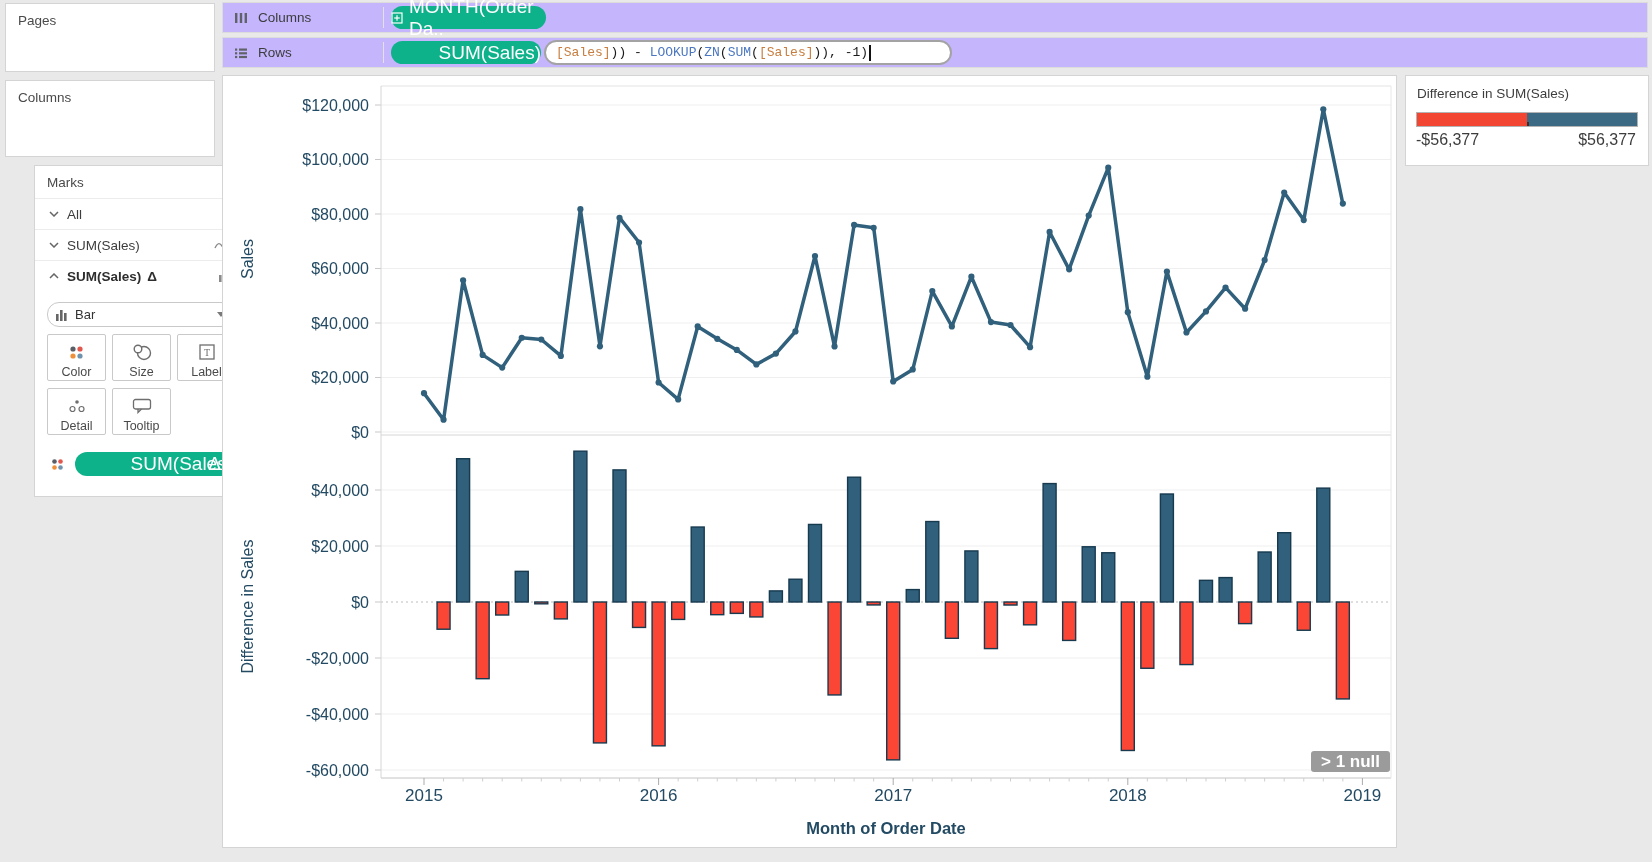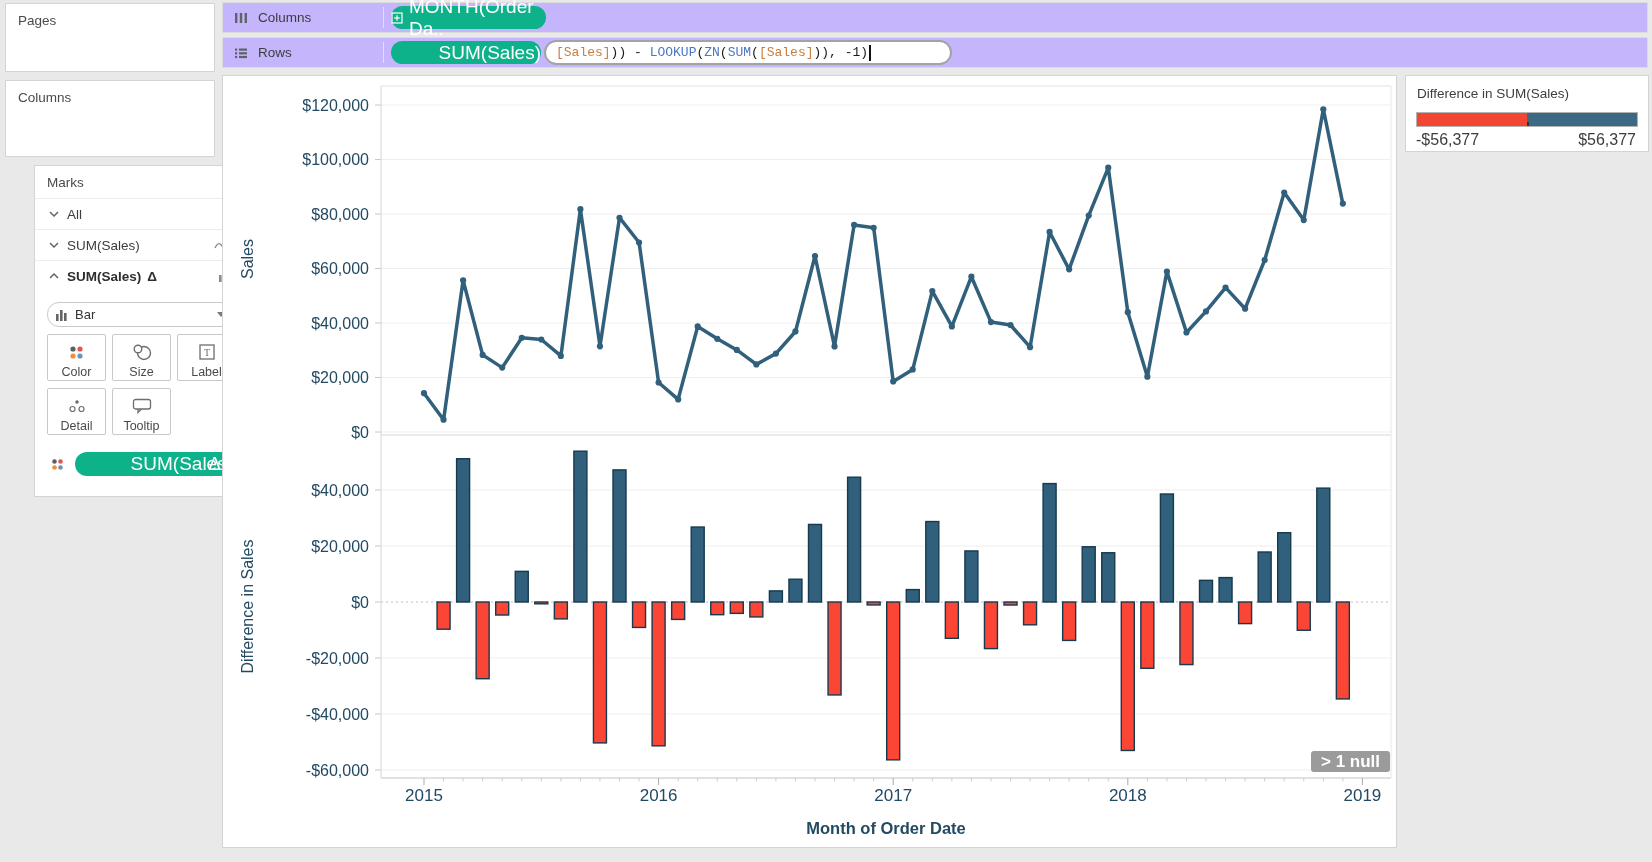--- a/index.html
+++ b/index.html
@@ -64,21 +64,21 @@
   #caret{display:inline-block;width:1.5px;height:16px;background:#111;margin-left:1px;}
 
   
   #chart-card{left:222px;top:75px;width:1175px;height:773px;}
   #chart-svg{position:absolute;left:0;top:0;}
   #null-badge{position:absolute;left:1088px;top:675px;height:21px;padding:0 10px;
     background:var(--null_badge_bg,#9b9b9b);border-radius:3px;color:#fff;font-size:17px;
     font-weight:bold;line-height:21px;}
 
   
-  #legend-card{left:1405px;top:75px;width:244px;height:77px;}
+  #legend-card{left:1405px;top:75px;width:244px;height:91px;}
   #legend-title{font-size:13.5px;color:#3d3d3d;padding:10px 0 0 11px;}
   #legend-ramp{position:absolute;left:10px;top:36px;width:222px;height:15px;
     border:1px solid #b3b3b3;box-sizing:border-box;display:flex;}
   #legend-ramp .half{flex:1;height:100%;}
   #ramp-notch{position:absolute;left:50%;bottom:0;width:2px;height:4px;background:#333;}
   #legend-labels{position:absolute;left:10px;right:12px;top:55px;display:flex;
     justify-content:space-between;font-size:16px;color:#3d3d3d;}
 </style>
 </head>
 <body>

